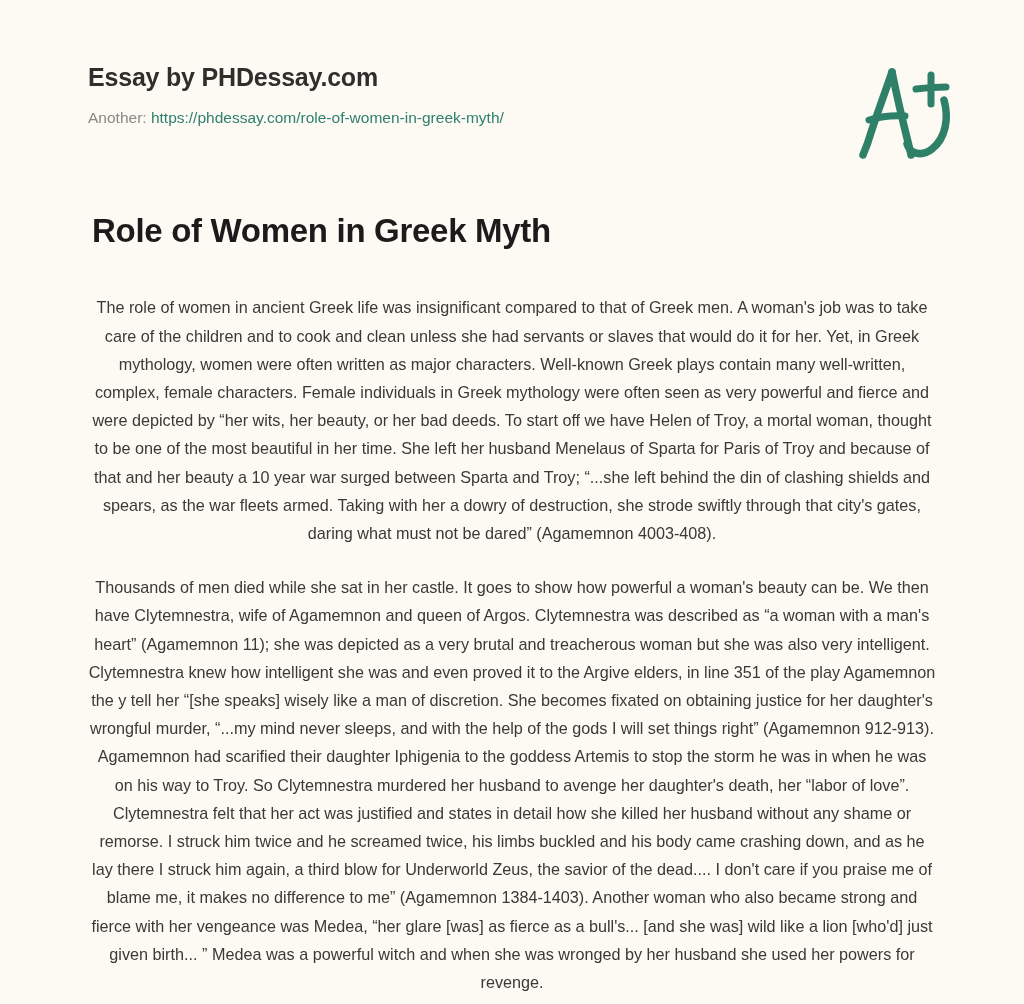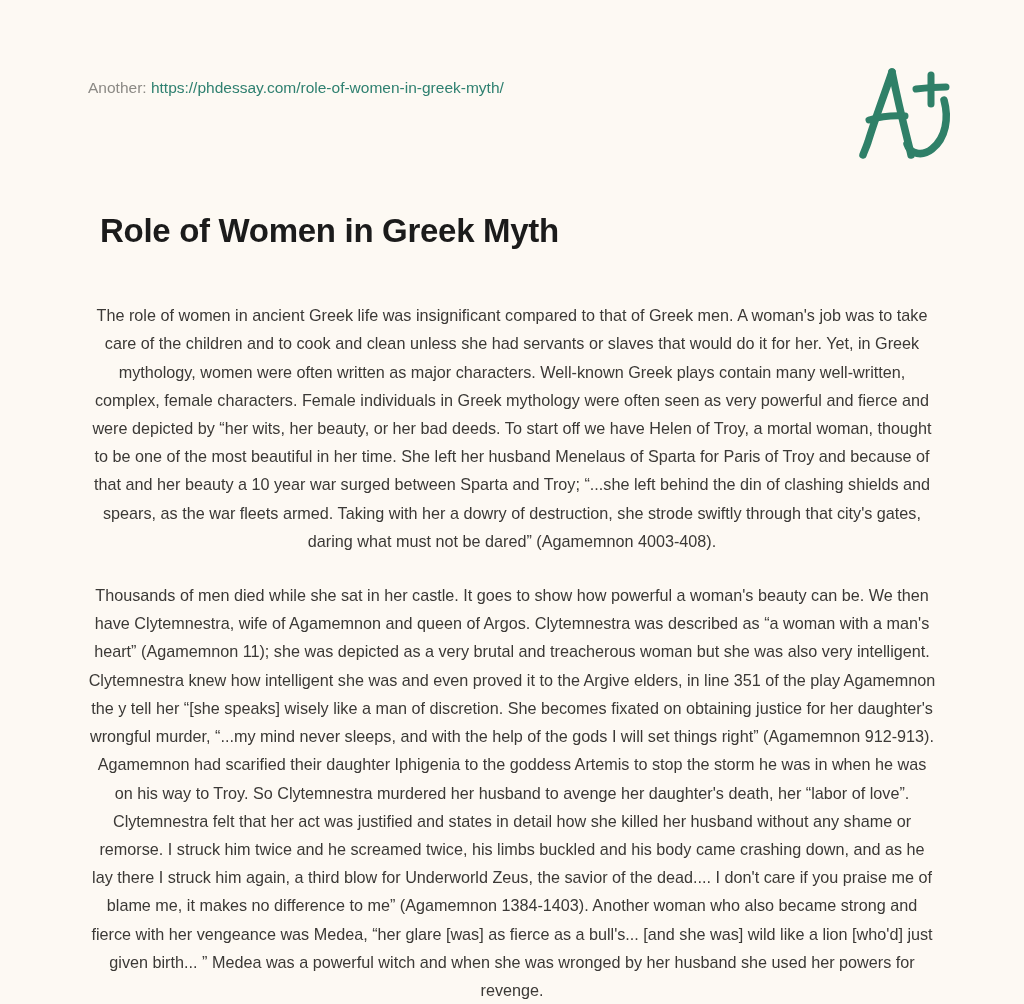--- a/index.html
+++ b/index.html
@@ -65,21 +65,21 @@
     height: 110px;
   }
   .logo svg {
     display: block;
     width: 120px;
     height: 110px;
   }
 
   
   .doc-title {
-    margin: 12px;
+    margin: 4px;
     padding: 78px 88px 0 88px;
     font-size: 33px;
     font-weight: bold;
     color: #1b1b1b;
     letter-spacing: -0.3px;
     line-height: 1.25;
   }
 
   
   .body-copy {
@@ -96,20 +96,21 @@
   .body-copy p:last-child {
     margin-bottom: 16px;
   }
 </style>
 </head>
 <body>
 
 <div class="page">
 
   <div class="header">
+    <h1 class="brand-title">Essay by PHDessay.com</h1>
 
     <div class="source-line">
       <span class="source-label">Another: </span><a class="source-link" href="#">https://phdessay.com/role-of-women-in-greek-myth/</a>
     </div>
 
     <div class="logo">
       <svg viewBox="0 0 120 110" xmlns="http://www.w3.org/2000/svg" aria-hidden="true">
         <g fill="none" stroke="#2f8068" stroke-linecap="round" stroke-linejoin="round">
 
           <path d="M46 14 C40 32, 30 58, 22 84 C20 90, 18 94, 17 97" stroke-width="7.5"></path>

